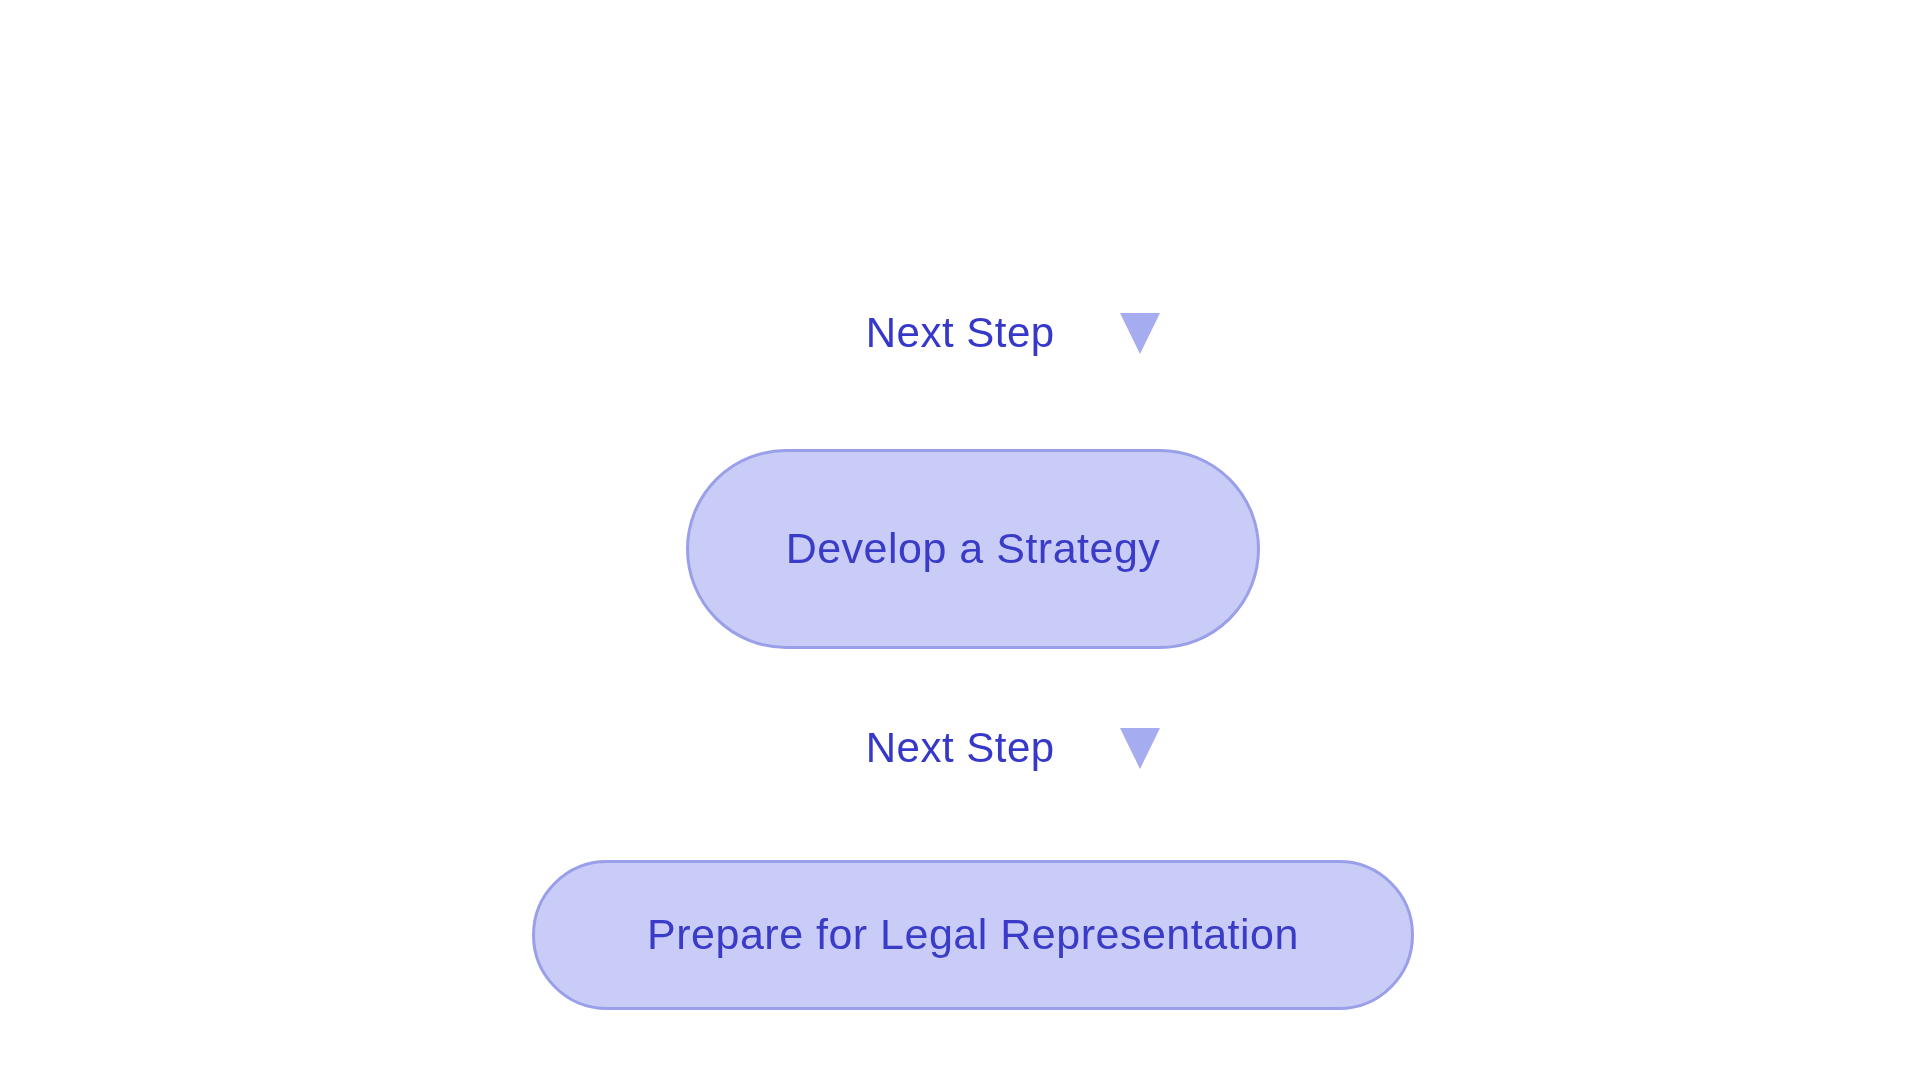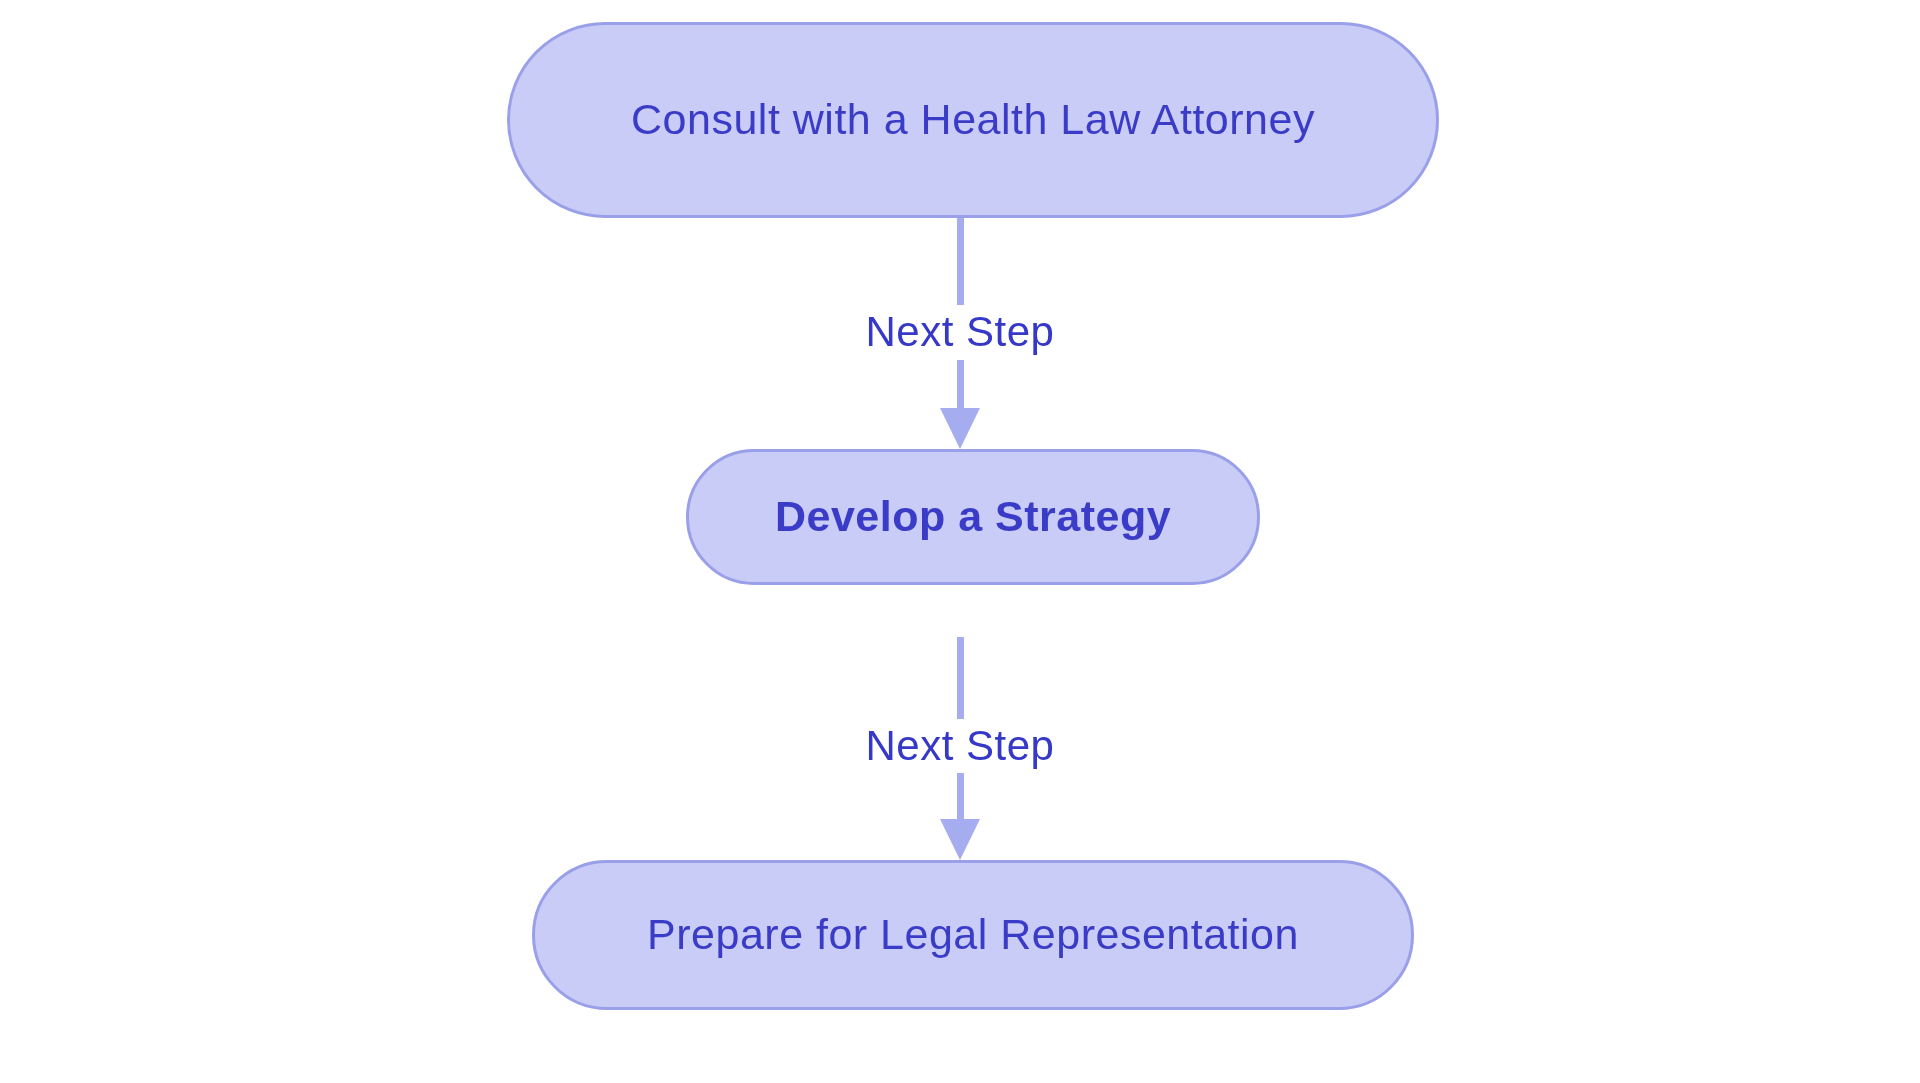--- a/index.html
+++ b/index.html
@@ -27,29 +27,29 @@
     text-align: center;
   }
   .node-label {
     color: var(--node-text, #3A3CC8);
     font-size: 43px;
     letter-spacing: 0.5px;
     line-height: 1.2;
     white-space: nowrap;
   }
   .node-1 { left: 507px; top: 22px;  width: 932px; height: 196px; }
-  .node-2 { left: 686px; top: 449px; width: 574px; height: 136px; font-weight: bold; }
+  .node-2 { left: 686px; top: 449px; width: 574px; height: 200px; }
   .node-3 { left: 532px; top: 860px; width: 882px; height: 150px; }
 
   .connector {
     position: absolute;
     left: 760px;
     width: 400px;
     display: flex;
-    flex-direction: column;
+    flex-direction: row;
     align-items: center;
   }
   .connector-1 { top: 218px; height: 231px; }
   .connector-2 { top: 637px; height: 223px; }
 
   .connector .line {
     width: 7px;
     background: var(--arrow-line, #A6ACF0);
   }
   .connector .line-top    { flex-grow: 1.8; }
@@ -69,23 +69,20 @@
     border-left: 20px solid transparent;
     border-right: 20px solid transparent;
     border-top: 41px solid var(--arrow-line, #A6ACF0);
   }
 </style>
 </head>
 <body>
 
 <div class="canvas">
 
-  <div class="node node-1">
-    <span class="node-label">Consult with a Health Law Attorney</span>
-  </div>
 
   <div class="connector connector-1">
     <div class="line line-top"></div>
     <div class="edge-label">Next Step</div>
     <div class="line line-bottom"></div>
     <div class="arrowhead"></div>
   </div>
 
   <div class="node node-2">
     <span class="node-label">Develop a Strategy</span>

